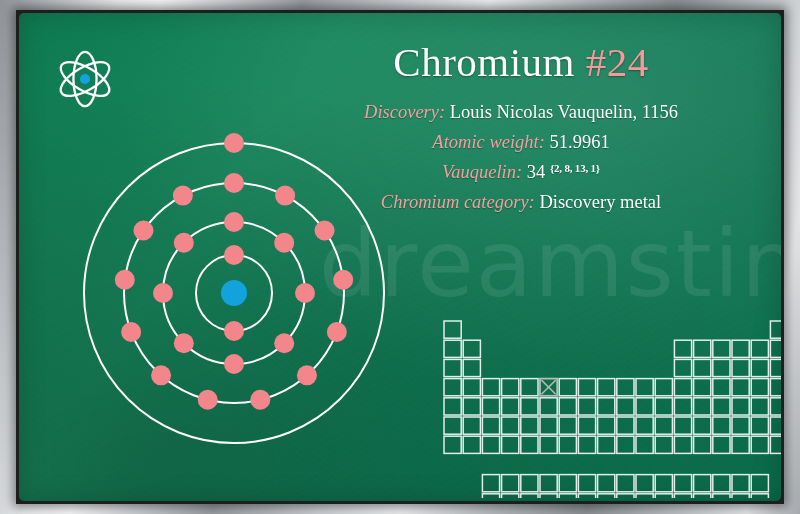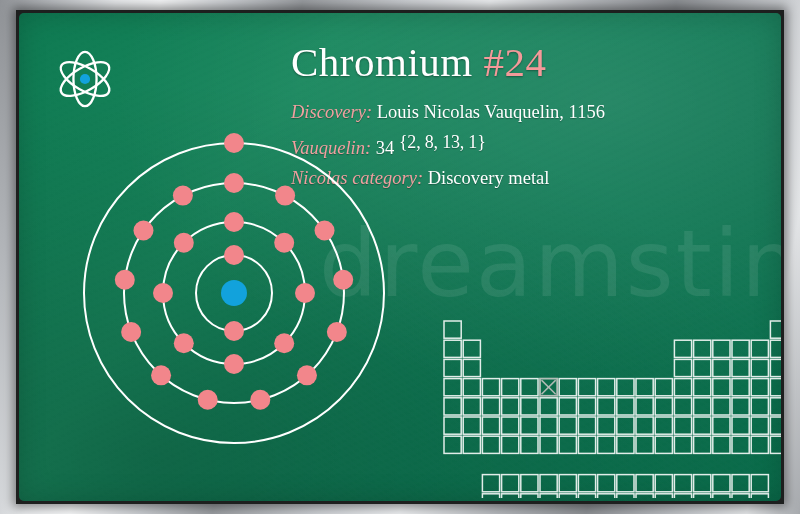--- a/index.html
+++ b/index.html
@@ -99,21 +99,21 @@
     width: 68px;
     height: 68px;
   }
 
   
   .info {
     position: absolute;
     right: 30px;
     top: 28px;
     width: 460px;
-    text-align: left;
+    text-align: center;
   }
   .title {
     font-size: 41px;
     line-height: 1.05;
     color: #ffffff;
     letter-spacing: .5px;
     text-shadow: 0 1px 2px rgba(0,0,0,.35);
     margin-bottom: 14px;
     font-weight: 400;
   }
@@ -130,23 +130,24 @@
   .info-row .lbl {
     color: #f0a0a0;
     font-style: italic;
   }
   .info-row sup {
     font-size: .64em;
     vertical-align: super;
     line-height: 0;
   }
   .info-row .shells {
-    font-size: 18px;
+    font-size: 11px;
     vertical-align: 6px;
     letter-spacing: -.2px;
+    font-weight: bold;
   }
 
   
   .bohr {
     position: absolute;
     left: 55px;
     top: 120px;
     width: 320px;
     height: 320px;
   }
@@ -190,30 +191,34 @@
       <div class="title">
         <span>Chromium</span>
         <span class="num">#24</span>
       </div>
 
       <div class="info-row">
         <span class="lbl">Discovery:</span>
         <span>Louis Nicolas Vauquelin, 1156</span>
       </div>
 
+      <div class="info-row">
+        <span class="lbl">Atomic weight:</span>
+        <span>51.9961</span>
+      </div>
 
 
       <div class="info-row">
         <span class="lbl">Vauquelin:</span>
         <span>34</span>
         <span class="shells">{2, 8, 13, 1}</span>
       </div>
 
       <div class="info-row">
-        <span class="lbl">Nicolas category:</span>
+        <span class="lbl">Chromium category:</span>
         <span>Discovery metal</span>
       </div>
     </div>
 
     <div class="bohr">
       <svg id="bohr-svg" viewBox="0 0 320 320" width="320" height="320">
           <circle cx="160" cy="160" r="38" fill="none" stroke="#ffffff" stroke-width="2"></circle>
           <circle cx="160" cy="160" r="71" fill="none" stroke="#ffffff" stroke-width="2"></circle>
           <circle cx="160" cy="160" r="110" fill="none" stroke="#ffffff" stroke-width="2"></circle>
           <circle cx="160" cy="160" r="150" fill="none" stroke="#ffffff" stroke-width="2"></circle>

